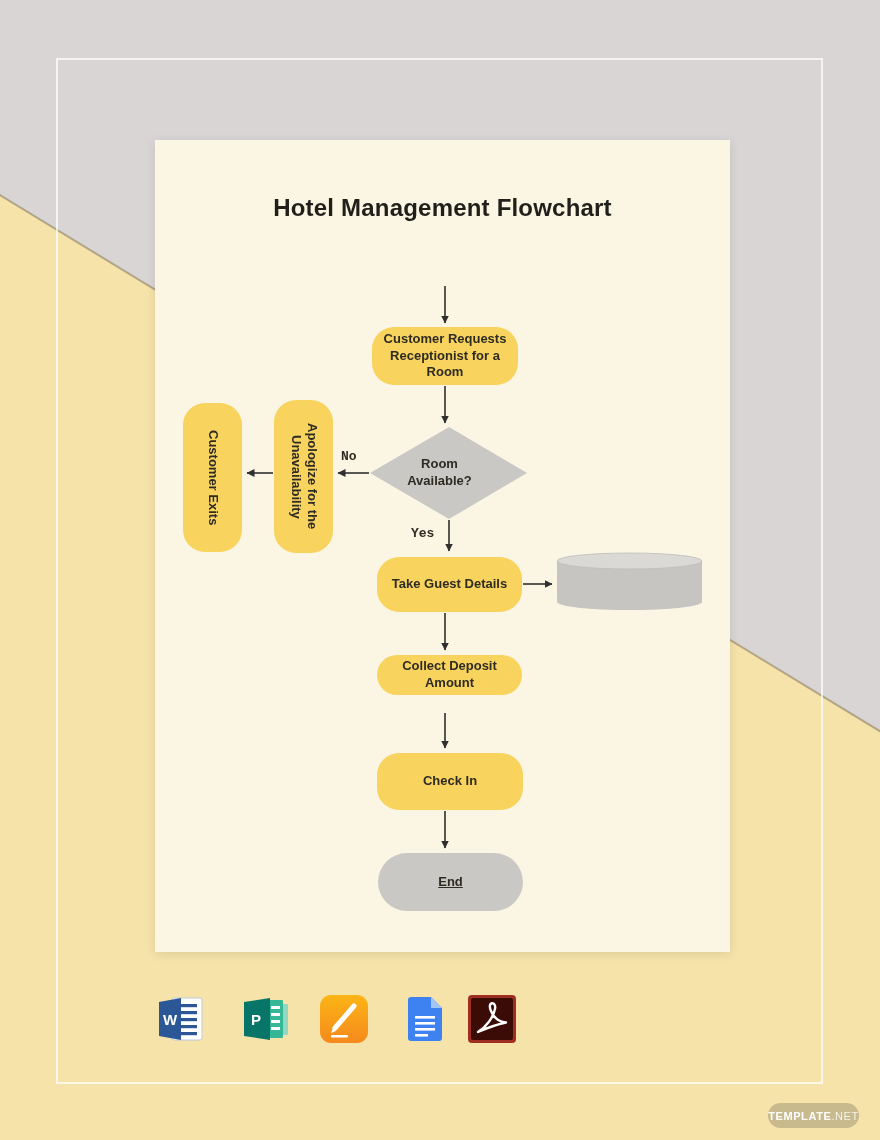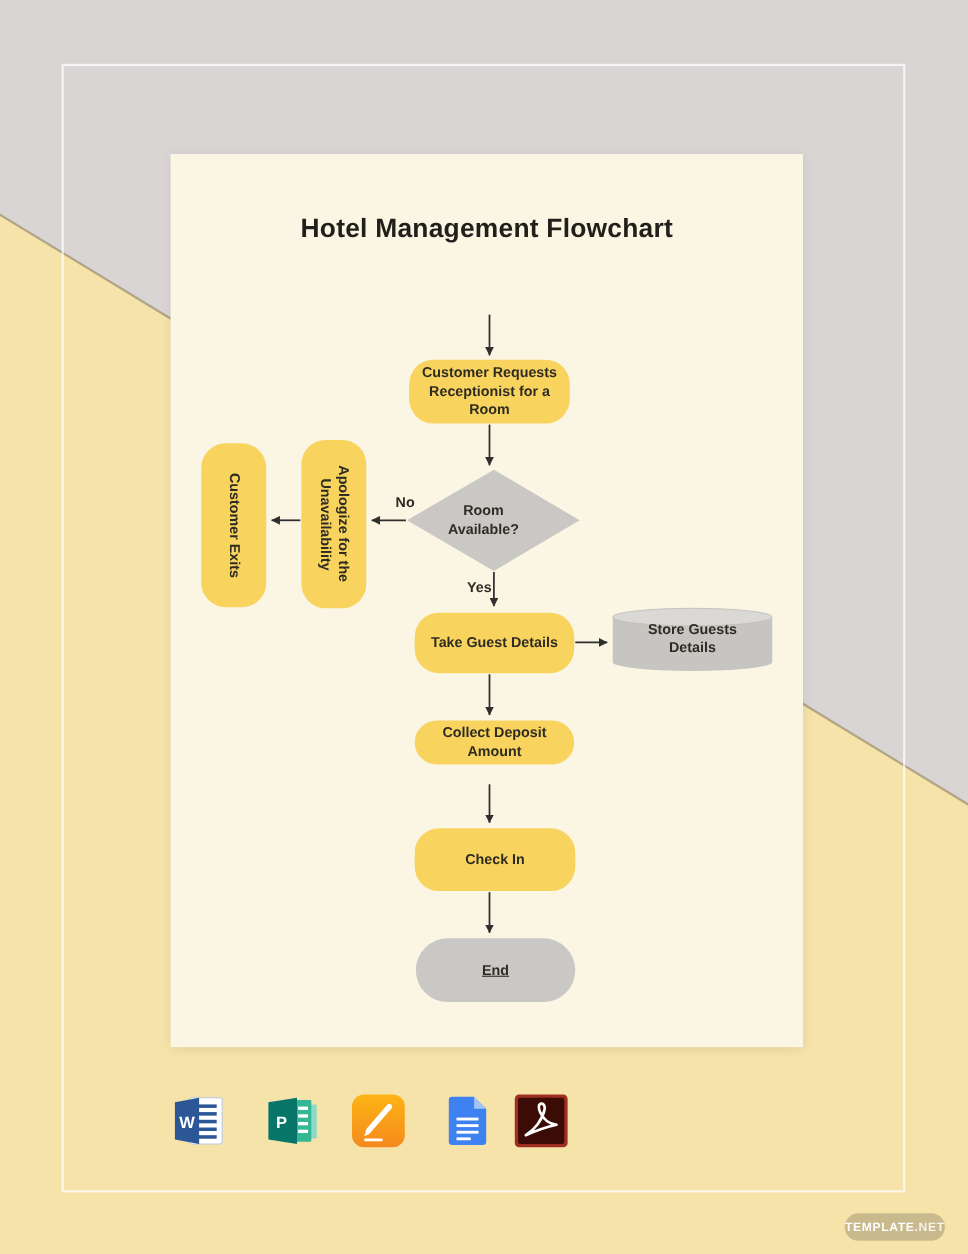--- a/index.html
+++ b/index.html
@@ -16,27 +16,27 @@
   .title{position:absolute;top:54px;left:0;width:100%;text-align:center;
          font-size:24px;font-weight:700;color:#201f1a;letter-spacing:.2px;}
   .connectors{position:absolute;left:0;top:0;z-index:1;}
   .node{position:absolute;z-index:2;display:flex;align-items:center;justify-content:center;
         text-align:center;font-size:13px;font-weight:700;color:#2e2c22;line-height:1.28;}
   .process{background:#f8d35e;border-radius:22px;}
   .terminator{background:#c9c8c5;}
   .plain{background:transparent;}
   .vtext{writing-mode:vertical-rl;}
   .edge-label{position:absolute;z-index:2;font-size:13px;font-weight:700;color:#2e2c22;
-              text-align:right;}
+              text-align:left;font-family:Liberation Mono, monospace;}
   .fmt-icon{position:absolute;top:993px;width:52px;height:52px;cursor:pointer;}
   .badge{position:absolute;left:768px;top:1103px;width:91px;height:25px;border-radius:13px;
          background:rgba(194,180,137,.88);display:flex;align-items:center;justify-content:center;
          font-size:11px;letter-spacing:.6px;color:#fff;}
   .badge .b{font-weight:700;}
-  .badge .t{font-weight:700;color:rgba(255,255,255,.82);}
+  .badge .t{font-weight:400;color:rgba(255,255,255,.82);}
 </style>
 </head>
 <body>
 
 <div class="stage">
   <div class="bg-gray"></div>
   <div class="seam"></div>
   <div class="frame"></div>
 
   <div class="card">
@@ -74,21 +74,20 @@
 
     <div class="edge-label" style="left:186px;top:309px;width:36px;">No</div>
     <div class="edge-label" style="left:256px;top:386px;width:36px;">Yes</div>
 
     <div class="node process vtext" style="left:119px;top:260px;width:59px;height:153px;padding:8px 0;box-sizing:border-box;">Apologize for the Unavailability</div>
 
     <div class="node process vtext" style="left:28px;top:263px;width:59px;height:149px;">Customer Exits</div>
 
     <div class="node process" style="left:222px;top:417px;width:145px;height:55px;">Take Guest Details</div>
 
-    <div class="node plain" style="left:406px;top:416px;width:137px;height:50px;padding:0 14px;box-sizing:border-box;">Store Guests Details</div>
 
     <div class="node process" style="left:222px;top:515px;width:145px;height:40px;padding:0 24px;box-sizing:border-box;">Collect Deposit Amount</div>
 
     <div class="node process" style="left:222px;top:613px;width:146px;height:57px;">Check In</div>
 
     <div class="node terminator" style="left:223px;top:713px;width:145px;height:58px;border-radius:29px;text-decoration:underline;">End</div>
   </div>
 
   <div class="fmt-icon" style="left:155px;">
     <svg width="52" height="52" viewBox="0 0 52 52">

